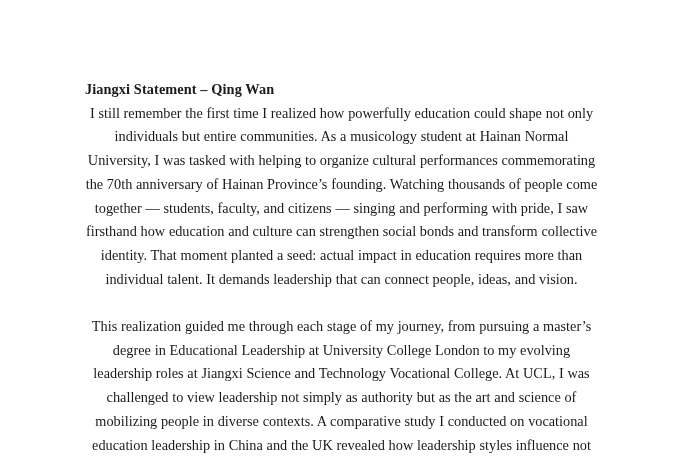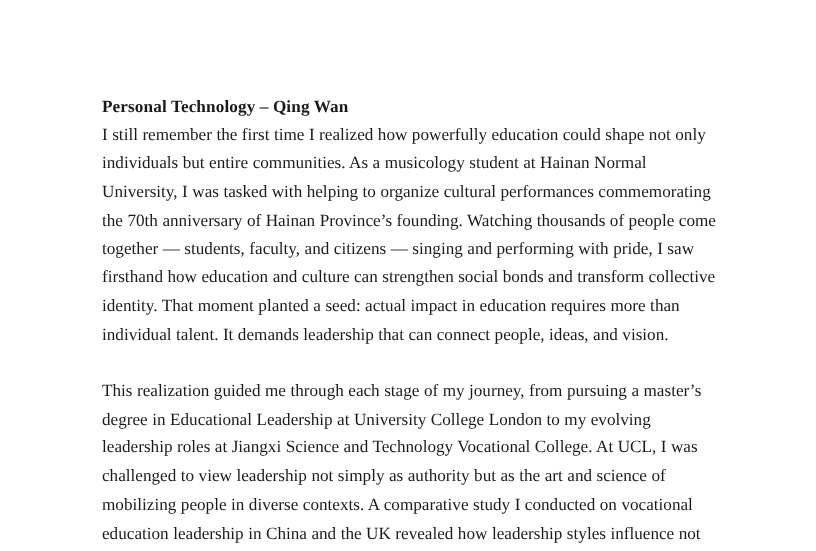--- a/index.html
+++ b/index.html
@@ -34,34 +34,34 @@
     line-height: 23.7px;
     margin: 0 0 0 0;
     letter-spacing: 0.1px;
     white-space: nowrap;
   }
   .doc-paragraph {
     font-size: 14.3px;
     font-weight: normal;
     line-height: 23.7px;
     margin: 0;
-    text-align: left;
+    text-align: center;
     word-spacing: 0.15px;
   }
   .para-gap {
     height: 23.7px;
   }
 </style>
 </head>
 <body>
 
 <div class="page">
   <div class="doc-body">
 
-    <h1 class="doc-title">Personal Technology – Qing Wan</h1>
+    <h1 class="doc-title">Jiangxi Statement – Qing Wan</h1>
 
     <p class="doc-paragraph">I still remember the first time I realized how powerfully education could shape not only individuals but entire communities. As a musicology student at Hainan Normal University, I was tasked with helping to organize cultural performances commemorating the 70th anniversary of Hainan Province’s founding. Watching thousands of people come together — students, faculty, and citizens — singing and performing with pride, I saw firsthand how education and culture can strengthen social bonds and transform collective identity. That moment planted a seed: actual impact in education requires more than individual talent. It demands leadership that can connect people, ideas, and vision.</p>
 
     <div class="para-gap"></div>
 
     <p class="doc-paragraph">This realization guided me through each stage of my journey, from pursuing a master’s degree in Educational Leadership at University College London to my evolving leadership roles at Jiangxi Science and Technology Vocational College. At UCL, I was challenged to view leadership not simply as authority but as the art and science of mobilizing people in diverse contexts. A comparative study I conducted on vocational education leadership in China and the UK revealed how leadership styles influence not only institutional policies but</p>
 
   </div>
 </div>
 

